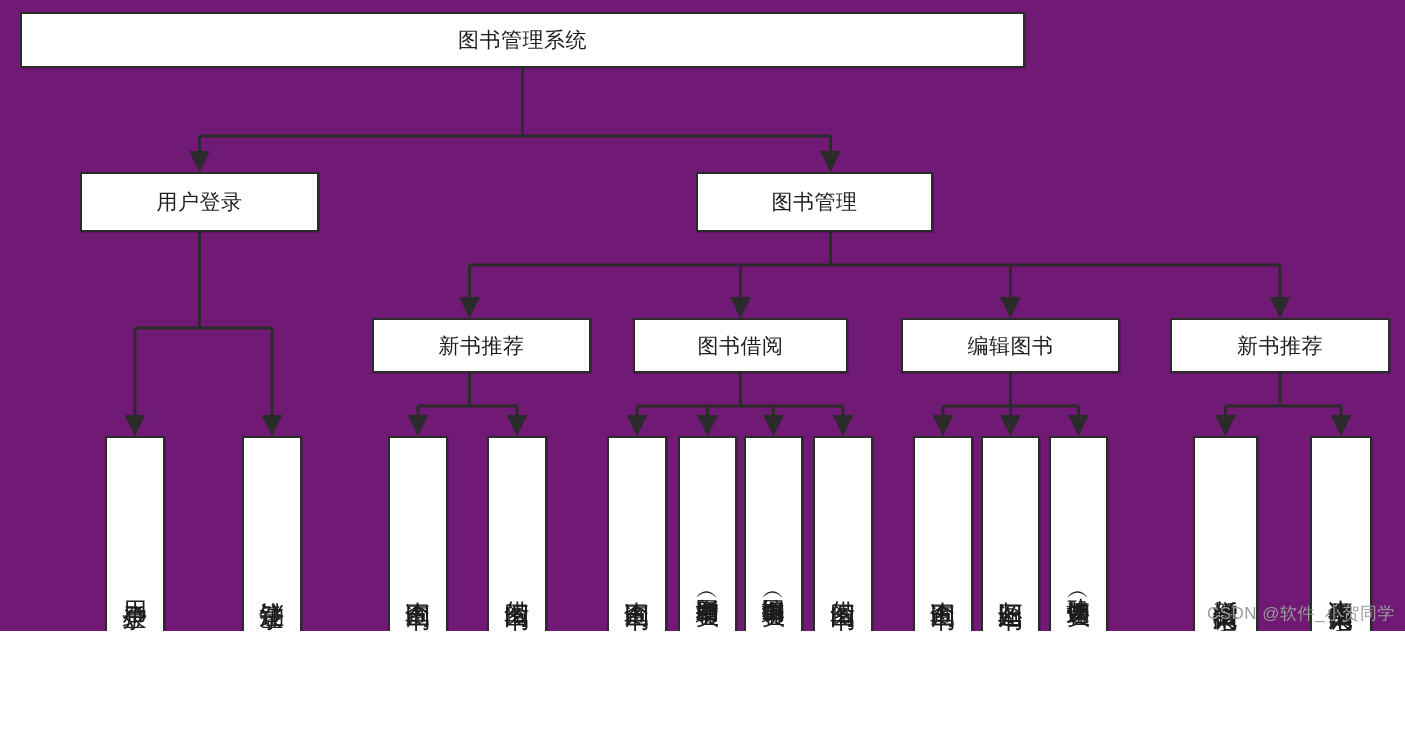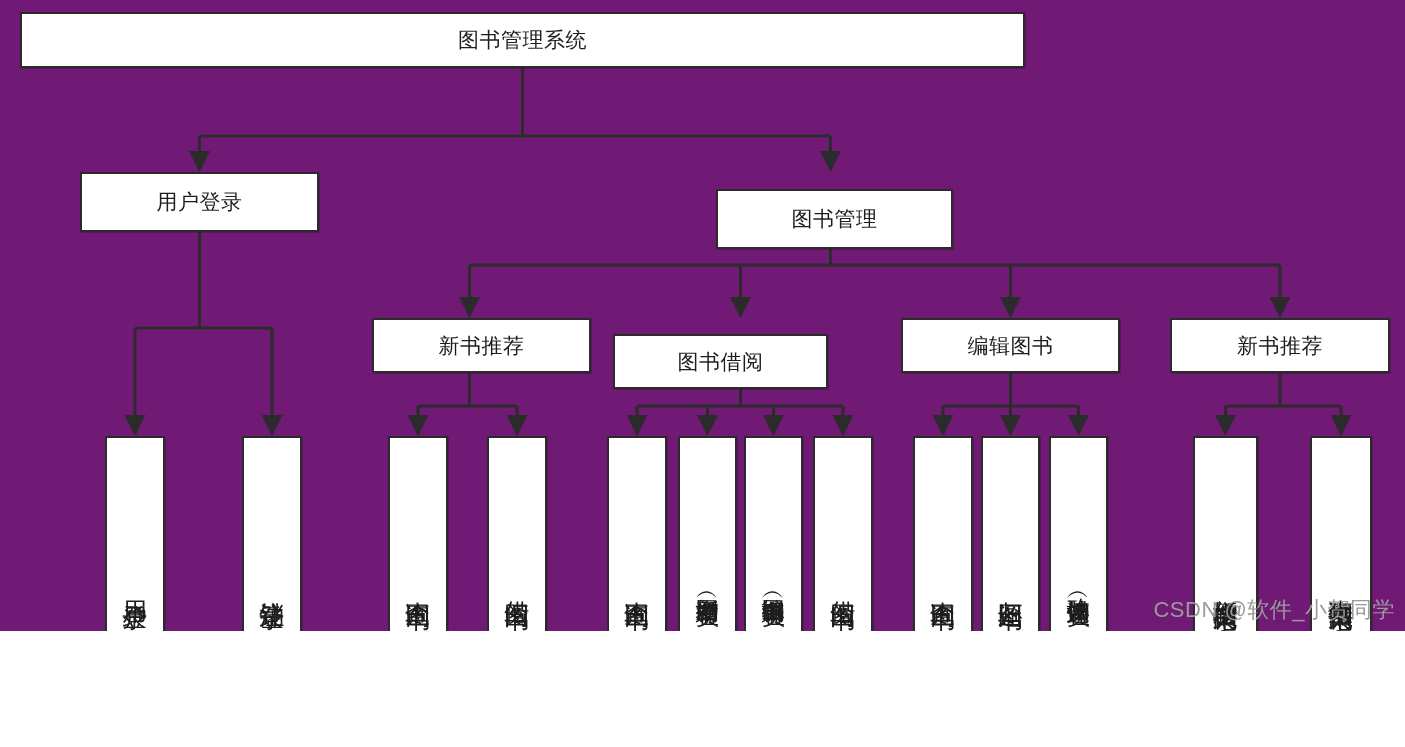--- a/index.html
+++ b/index.html
@@ -63,21 +63,21 @@
     white-space: nowrap;
   }
   .node.vertical.long .label {
     font-size: 23px;
     letter-spacing: 1px;
   }
   .watermark {
     position: absolute;
     right: 10px;
     bottom: 6px;
-    font-size: 22px;
+    font-size: 17px;
     color: #9a9a9a;
     white-space: nowrap;
     letter-spacing: 0.5px;
   }
 </style>
 </head>
 <body>
 
 <div id="canvas">
 
@@ -124,27 +124,27 @@
       </g>
   </svg>
 
   <div id="node-layer">
       <div class="node horizontal root" style="left: 20px; top: 12px; width: 1005px; height: 56px;">
         <span class="label">图书管理系统</span>
       </div>
       <div class="node horizontal" style="left: 80px; top: 172px; width: 239px; height: 60px;">
         <span class="label">用户登录</span>
       </div>
-      <div class="node horizontal" style="left: 716px; top: 172px; width: 237px; height: 60px; margin-top: 17px;">
+      <div class="node horizontal" style="left: 696px; top: 172px; width: 237px; height: 60px;">
         <span class="label">图书管理</span>
       </div>
       <div class="node horizontal" style="left: 360px; top: 318px; width: 219px; height: 55px; margin-left: 12px;">
         <span class="label">新书推荐</span>
       </div>
-      <div class="node horizontal" style="left: 613px; top: 318px; width: 215px; height: 55px; margin-top: 16px;">
+      <div class="node horizontal" style="left: 633px; top: 318px; width: 215px; height: 55px;">
         <span class="label">图书借阅</span>
       </div>
       <div class="node horizontal" style="left: 901px; top: 318px; width: 219px; height: 55px;">
         <span class="label">编辑图书</span>
       </div>
       <div class="node horizontal" style="left: 1170px; top: 318px; width: 220px; height: 55px;">
         <span class="label">新书推荐</span>
       </div>
       <div class="node vertical" style="left: 105px; top: 436px; width: 60px; height: 297px;">
         <span class="label">用户登录</span>

